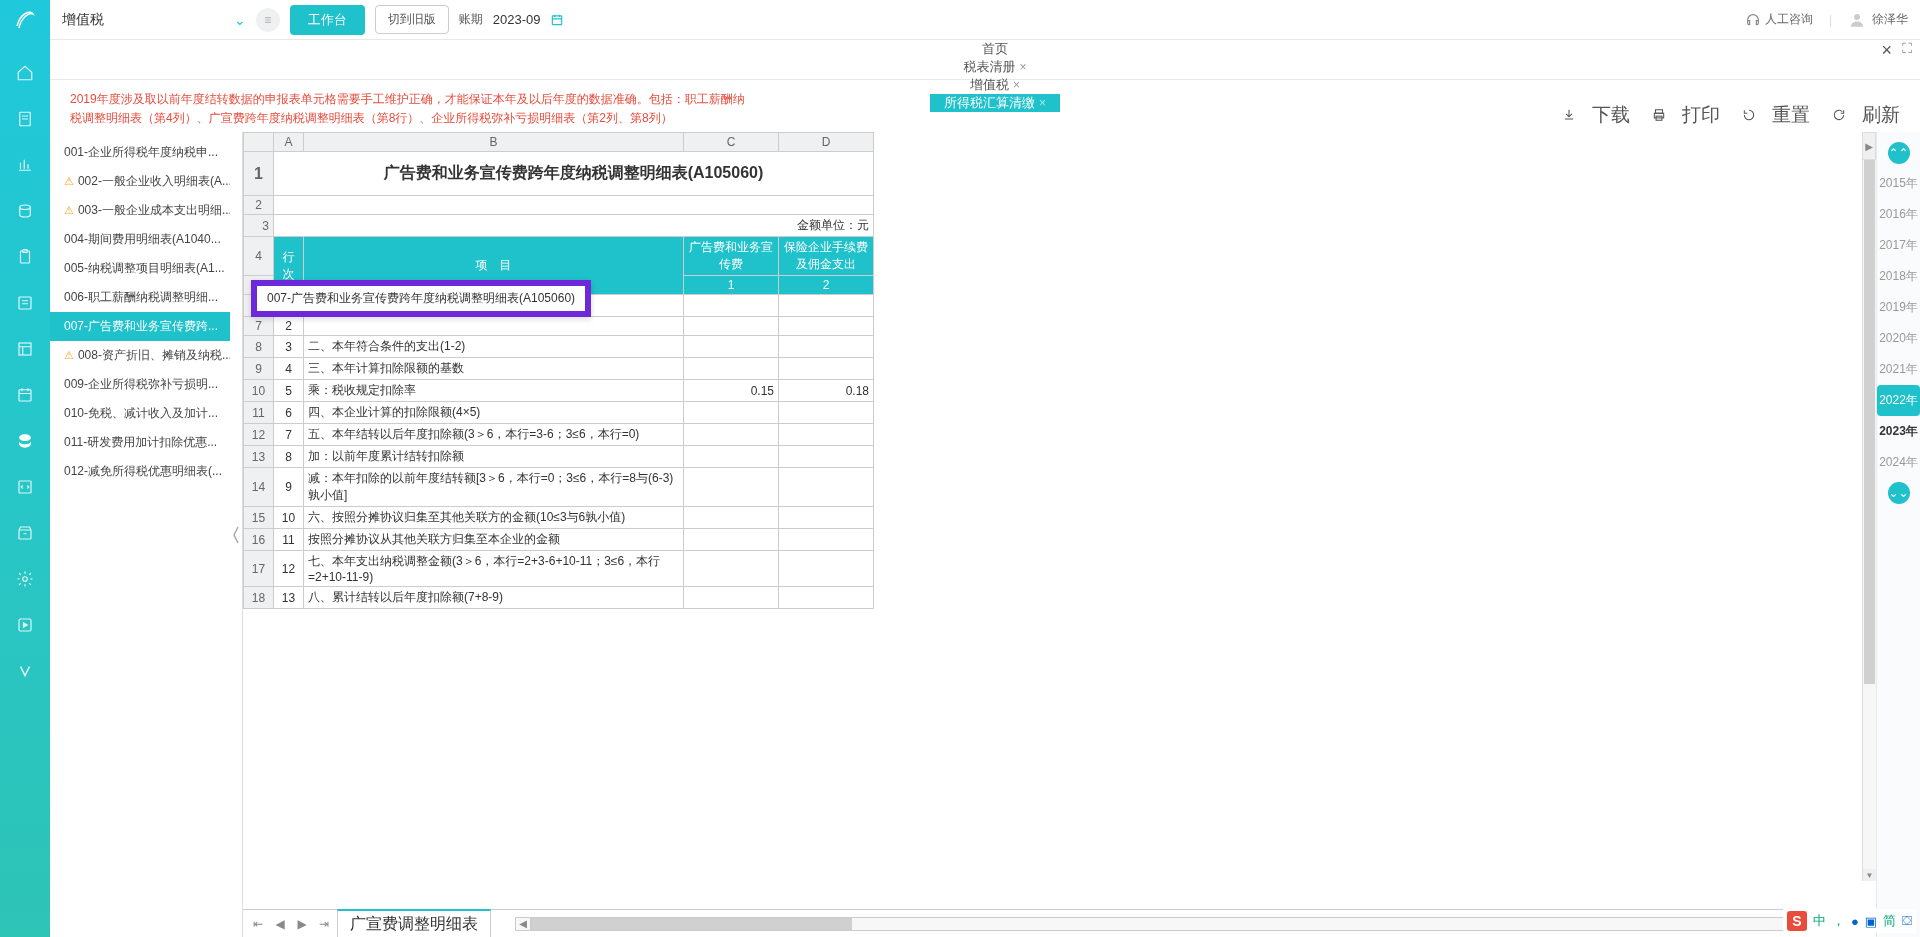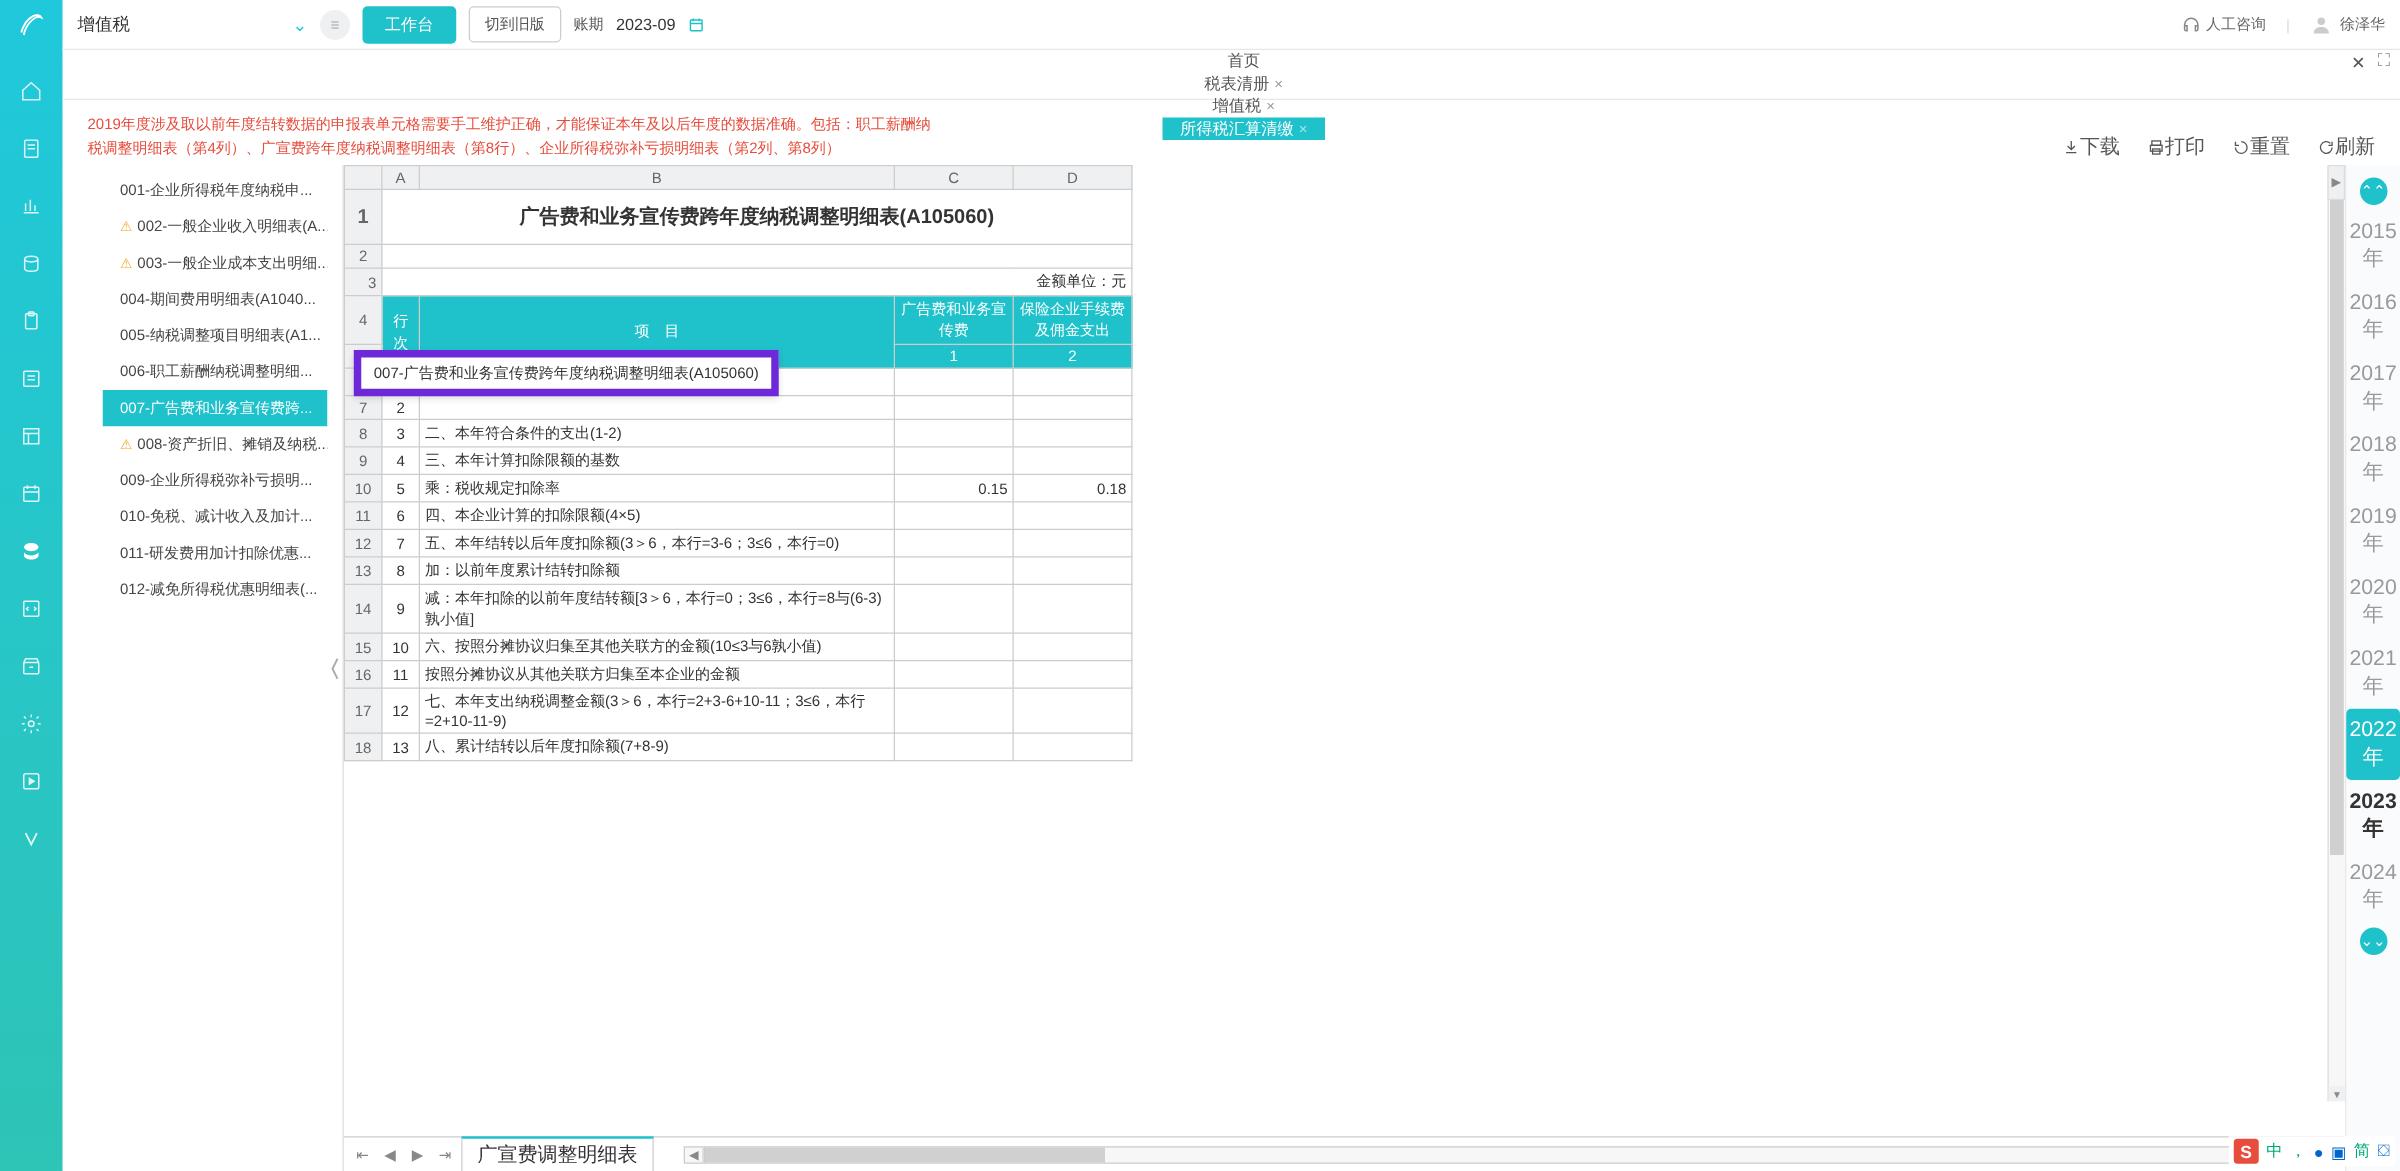--- a/index.html
+++ b/index.html
@@ -24,23 +24,23 @@
 .tab { padding: 0 14px; height: 40px; display: flex; align-items: center; font-size: 13px; color: #555; cursor: pointer; gap: 4px; }
 .tab.active { background: #1FC1CB; color: #fff; }
 .tab .close { font-size: 12px; opacity: 0.6; cursor: pointer; }
 .tabs-bar .close-x { position: absolute; right: 28px; font-size: 18px; color: #555; cursor: pointer; }
 .tabs-bar .maximize { position: absolute; right: 8px; font-size: 14px; color: #888; cursor: pointer; }
 .content { flex: 1; display: flex; position: relative; }
 .content-inner { flex: 1; display: flex; flex-direction: column; }
 .warning-row { display: flex; padding: 10px 20px 4px; align-items: flex-end; }
 .warning-text { color: #e74c3c; font-size: 12px; line-height: 1.6; max-width: 680px; }
 .actions-bar { margin-left: auto; display: flex; gap: 22px; align-items: center; }
-.actions-bar .act { color: #555; font-size: 16px; cursor: pointer; display: flex; align-items: center; gap: 0; }
+.actions-bar .act { color: #555; font-size: 19px; cursor: pointer; display: flex; align-items: center; gap: 16px; }
 .work-area { flex: 1; display: flex; position: relative; }
-.form-list { width: 180px; padding: 6px 0; overflow: hidden; margin-left: 32px; }
+.form-list { width: 180px; padding: 6px 0; overflow: hidden; }
 .form-list .item { padding: 6px 10px 6px 14px; font-size: 12px; color: #444; cursor: pointer; white-space: nowrap; overflow: hidden; text-overflow: ellipsis; display:flex; align-items:center; gap:4px; }
 .form-list .item.active { background: #1FC1CB; color: #fff; }
 .form-list .item .warn { color: #f5a623; font-size: 11px; }
 .collapse-handle { width: 12px; display:flex; align-items:center; justify-content:center; cursor:pointer; color:#aaa; }
 .sheet-wrap { flex: 1; display: flex; flex-direction: column; border-left: 1px solid #ddd; position: relative; }
 .sheet { flex: 1; position: relative; overflow: hidden; }
 .grid { border-collapse: collapse; position: absolute; top: 0; left: 0; }
 .grid th, .grid td { border: 1px solid #ccc; font-size: 12px; padding: 2px 4px; background: #fff; }
 .grid .colhdr { background: #eef0f2; text-align: center; color: #666; font-weight: normal; }
 .grid .rowhdr { background: #eef0f2; text-align: center; color: #666; width: 30px; }
@@ -54,21 +54,21 @@
 .tooltip-box { position: absolute; top: 148px; left: 8px; background: #fff; border: 6px solid #6d28d9; box-shadow: 0 2px 6px rgba(0,0,0,0.15); padding: 4px 10px; font-size: 12px; white-space: nowrap; z-index: 10; }
 .sheet-tabs { height: 28px; border-top: 1px solid #ccc; display: flex; align-items: center; padding: 0 6px; gap: 4px; }
 .sheet-tabs .nav { width: 18px; text-align: center; color: #888; cursor: pointer; }
 .sheet-tabs .st { border: 1px solid #ccc; border-bottom: none; padding: 3px 12px; font-size: 16px; background: #fff; cursor: pointer; position: relative; }
 .sheet-tabs .st.active { border-top: 2px solid #1FC1CB; }
 .sheet-tabs .hscroll { flex: 1; display: flex; align-items: center; margin-left: 20px; }
 .sheet-tabs .hscroll .track { flex: 1; height: 14px; border: 1px solid #ccc; position: relative; background: #f7f7f7; }
 .sheet-tabs .hscroll .thumb { position: absolute; left: 0; top: 0; bottom: 0; width: 320px; background: #d0d0d0; }
 .sheet-tabs .hscroll .arrow { width: 16px; height: 14px; border: 1px solid #ccc; display:flex; align-items:center; justify-content:center; background:#f7f7f7; color:#888; cursor:pointer; font-size:10px; }
 .year-rail { width: 44px; border-left: 1px solid #e8e8e8; display: flex; flex-direction: column; align-items: center; padding-top: 6px; gap: 0; background: #fafbfc; }
-.year-rail .yr { font-size: 17px; color: #999; padding: 7px 0; cursor: pointer; width: 100%; text-align: center; }
+.year-rail .yr { font-size: 12px; color: #999; padding: 7px 0; cursor: pointer; width: 100%; text-align: center; }
 .year-rail .yr.sel { background: #1FC1CB; color: #fff; border-radius: 4px; }
 .year-rail .yr.bold { color: #333; font-weight: 600; }
 .year-rail .chev { width: 22px; height: 22px; border-radius: 50%; background: #1FC1CB; color: #fff; display:flex; align-items:center; justify-content:center; margin: 4px 0; cursor:pointer; font-size:12px; }
 .expand-arrow { position: absolute; right: 44px; top: 0; width: 14px; height: 28px; background: #eef0f2; color: #888; display:flex; align-items:center; justify-content:center; cursor:pointer; border:1px solid #ddd; font-size:10px; }
 .vscroll { position: absolute; right: 0; top: 0; bottom: 28px; width: 14px; background: #f7f7f7; border-left: 1px solid #ddd; }
 .vscroll .vthumb { position: absolute; top: 12px; left: 1px; right: 1px; height: 540px; background: #d0d0d0; }
 .vscroll .varrow { position:absolute; left:0; right:0; height:12px; background:#eef0f2; display:flex; align-items:center; justify-content:center; color:#888; font-size:8px; cursor:pointer; }
 .ime-bar { position: absolute; right: 4px; bottom: 4px; display: flex; align-items: center; gap: 6px; background: #fff; padding: 2px 4px; }
 .ime-bar .s-icon { width: 20px; height: 20px; background: #e74c3c; color:#fff; border-radius:3px; display:flex; align-items:center; justify-content:center; font-weight:bold; font-size:14px; }
 .ime-bar span { font-size: 13px; color: #0a7; cursor: pointer; }

